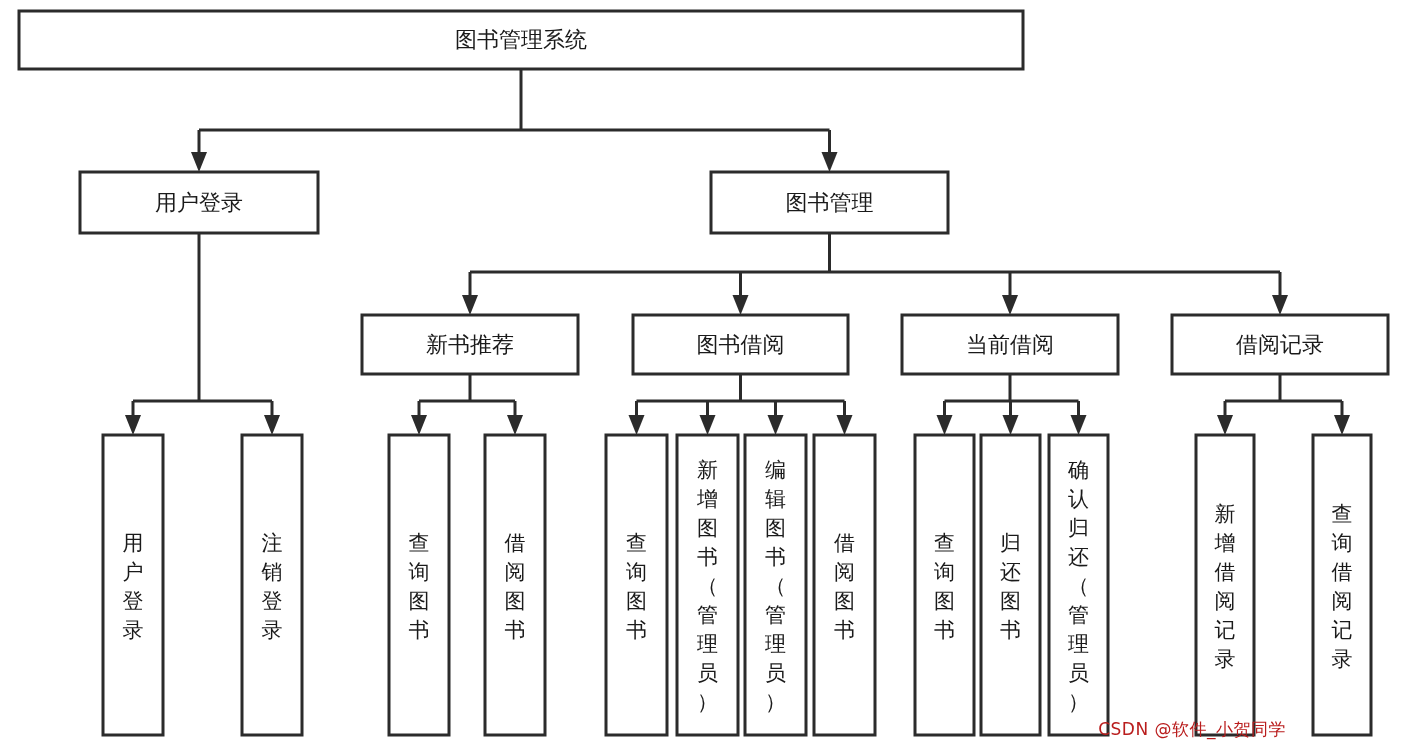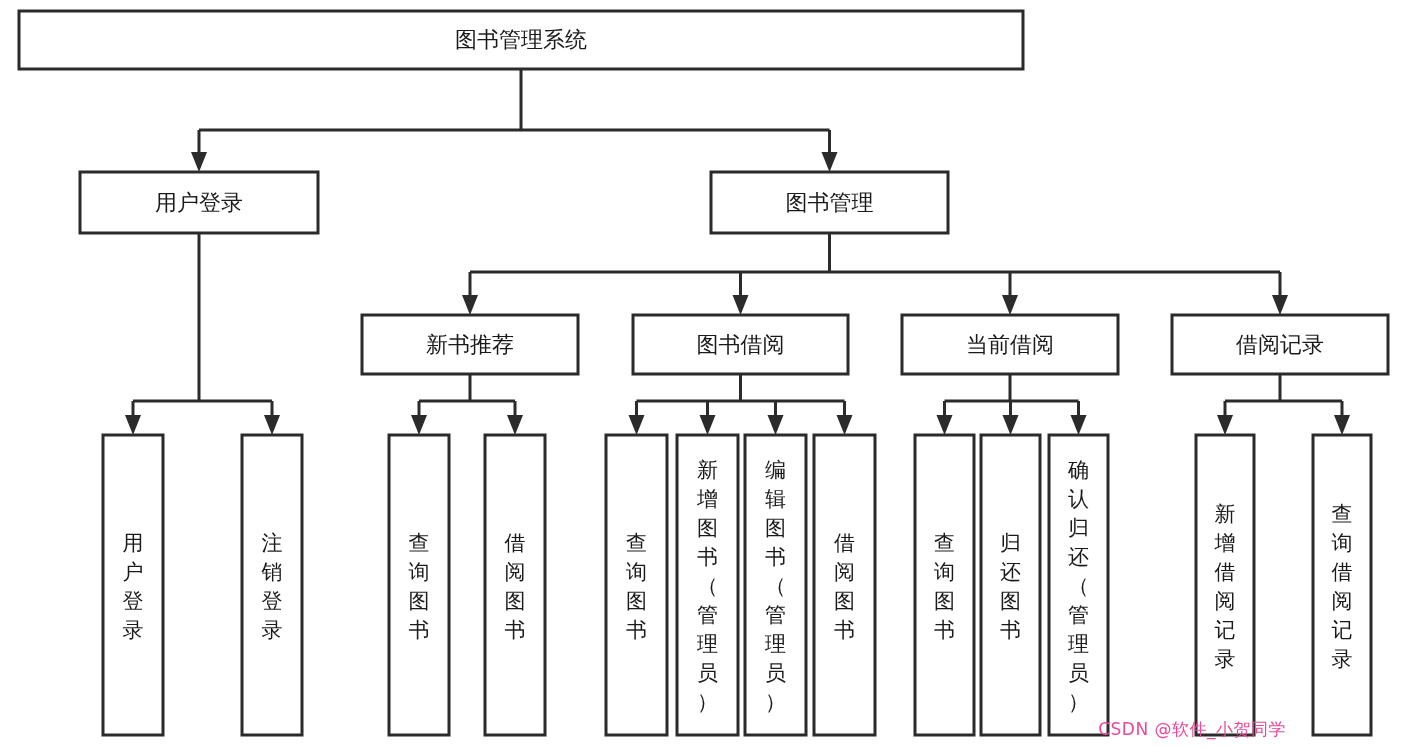--- a/index.html
+++ b/index.html
@@ -54,21 +54,21 @@
   .arrow-head {
     fill: #2b2b2b;
     stroke: none;
   }
   .watermark {
     position: absolute;
     right: 10px;
     bottom: 6px;
     font-family: "DejaVu Sans", "Liberation Sans", sans-serif;
     font-size: 17px;
-    color: #ec4899;
+    color: #b91c1c;
     white-space: nowrap;
     user-select: none;
     letter-spacing: 0.5px;
   }
 </style>
 </head>
 <body>
 
 <div id="diagram-root">
   <svg class="diagram-canvas" viewBox="0 0 1405 747" xmlns="http://www.w3.org/2000/svg">

